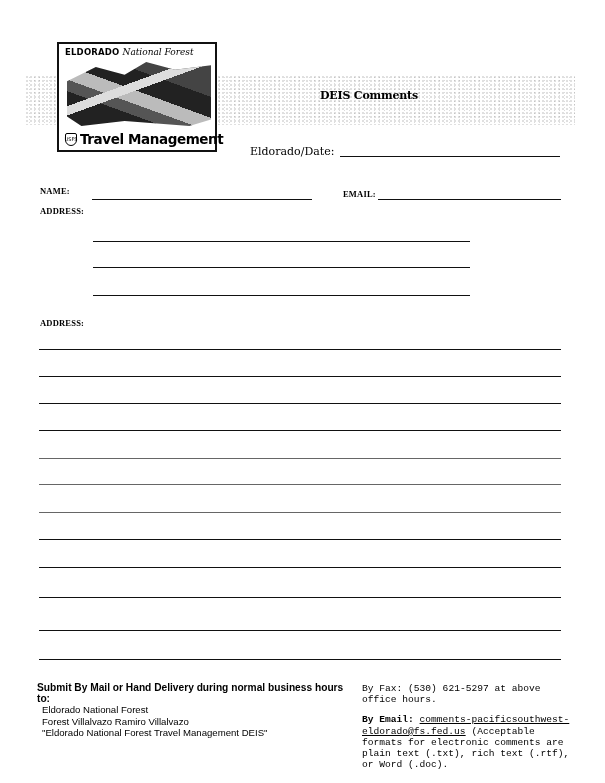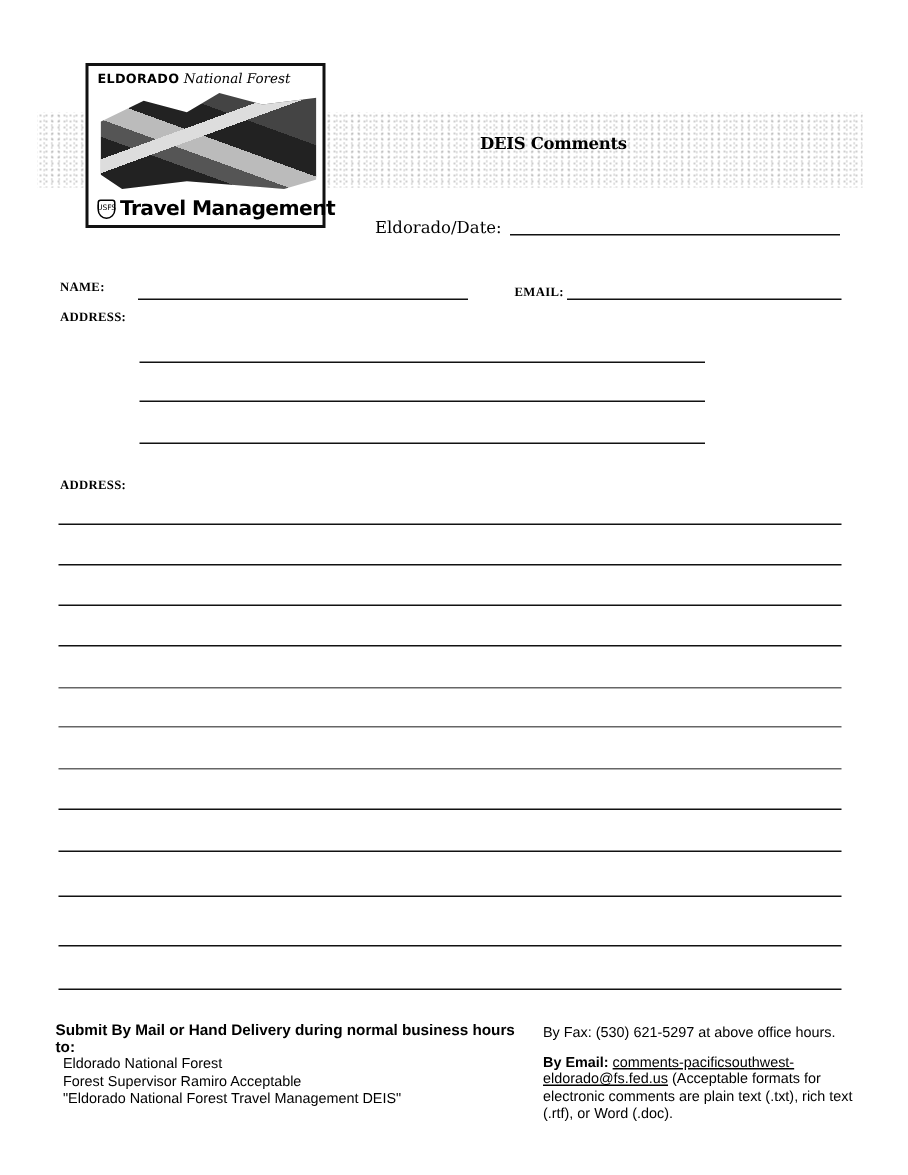--- a/index.html
+++ b/index.html
@@ -64,21 +64,21 @@
 
   .footer-left {
     position: absolute; left: 37px; top: 682px; width: 320px;
     font-family: "Liberation Sans", sans-serif; font-size: 9.6px; line-height: 11.2px;
   }
   .footer-left .head { font-weight: bold; font-size: 10.2px; }
   .footer-left .ind { padding-left: 5px; }
 
   .footer-right {
     position: absolute; left: 362px; top: 683px; width: 215px;
-    font-family: Liberation Sans, sans-serif; font-size: 9.6px; line-height: 11.2px;
+    font-family: Liberation Mono, monospace; font-size: 9.6px; line-height: 11.2px;
   }
   .footer-right .b { font-weight: bold; }
   .footer-right a { color: #000; text-decoration: underline; }
 </style>
 </head>
 <body>
 
 <div class="band"></div>
 
 <div class="logo">
@@ -118,21 +118,21 @@
 <div class="line light" style="left:39px; top:512px; width:522px;"></div>
 <div class="line" style="left:39px; top:539px; width:522px;"></div>
 <div class="line" style="left:39px; top:567px; width:522px;"></div>
 <div class="line" style="left:39px; top:597px; width:522px;"></div>
 <div class="line" style="left:39px; top:630px; width:522px;"></div>
 <div class="line" style="left:39px; top:659px; width:522px;"></div>
 
 <div class="footer-left">
   <div class="head">Submit By Mail or Hand Delivery during normal business hours to:</div>
   <div class="ind">Eldorado National Forest</div>
-  <div class="ind">Forest Supervisor Ramiro Acceptable</div>
+  <div class="ind">Forest Villalvazo Ramiro Villalvazo</div>
   <div class="ind">"Eldorado National Forest Travel Management DEIS"</div>
 </div>
 
 <div class="footer-right">
   <div>
     <span>By Fax:</span>
     <span>(530) 621-5297 at above office hours.</span>
   </div>
   <div style="height:9px;"></div>
   <div>

